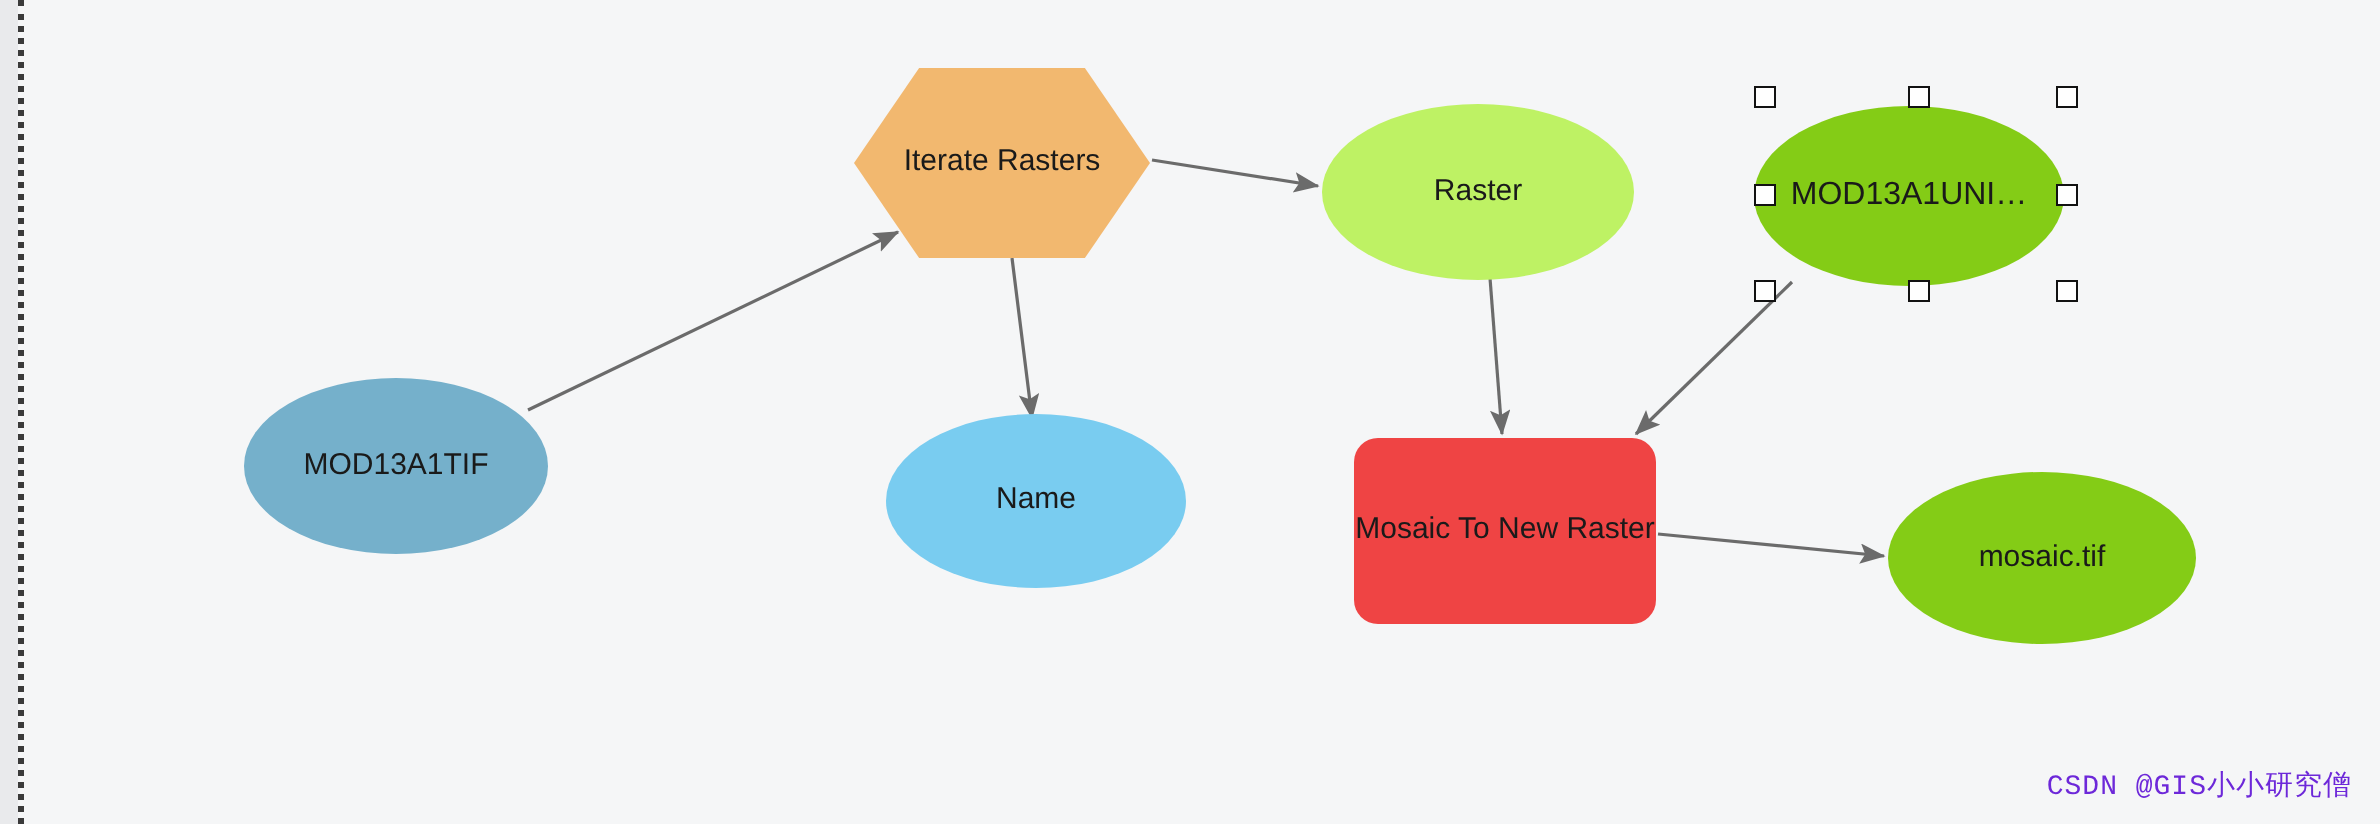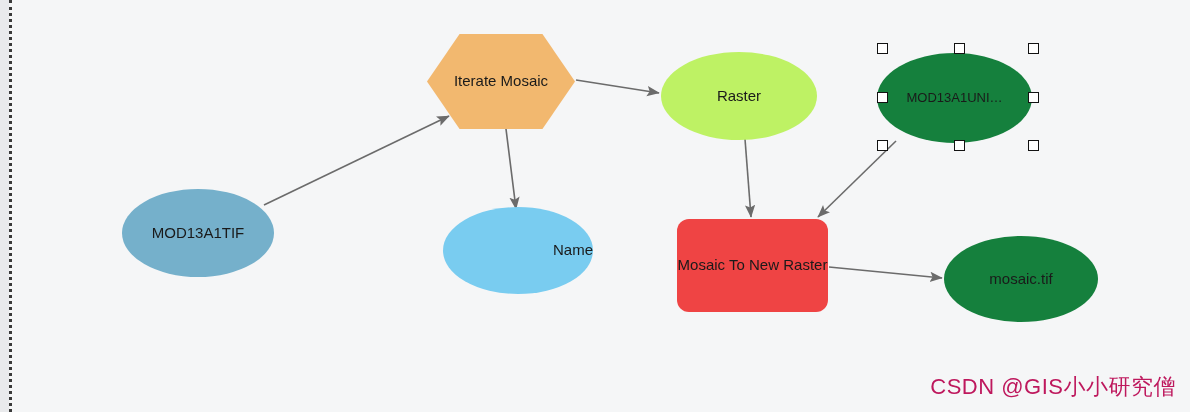--- a/index.html
+++ b/index.html
@@ -58,34 +58,33 @@
   .ellipse { border-radius: 50%; }
 
   .n-mod13a1tif {
     left: 122px; top: 189px; width: 152px; height: 88px;
     background: #75b0cb;
     text-align: center;
   }
   .n-name {
     left: 443px; top: 207px; width: 150px; height: 87px;
     background: #79ccf0;
-    justify-content: flex-end;
   }
   .n-raster {
     left: 661px; top: 52px; width: 156px; height: 88px;
     background: #bef264;
   }
   .n-mosaictif {
     left: 944px; top: 236px; width: 154px; height: 86px;
-    background: #15803d;
+    background: #84cc16;
   }
   .n-mod13a1uni {
     left: 877px; top: 53px; width: 155px; height: 90px;
-    background: #15803d;
-    font-size: 13px;
+    background: #84cc16;
+    font-size: 16px;
     white-space: nowrap;
     text-align: center;
   }
 
   .hexagon {
     left: 427px; top: 34px; width: 148px; height: 95px;
     background: #f2b86f;
     clip-path: polygon(22% 0%, 78% 0%, 100% 50%, 78% 100%, 22% 100%, 0% 50%);
   }
 
@@ -102,24 +101,24 @@
     height: 11px;
     background: #ffffff;
     border: 1.6px solid #121212;
     box-sizing: border-box;
   }
 
   #watermark {
     position: absolute;
     right: 14px;
     bottom: 10px;
-    color: #be185d;
-    font-size: 22px;
+    color: #6d28d9;
+    font-size: 14px;
     letter-spacing: 0.5px;
-    font-family: Liberation Sans, sans-serif;
+    font-family: Liberation Mono, monospace;
     white-space: nowrap;
   }
 </style>
 </head>
 <body>
 
 <div id="canvas">
 
   <div id="left-gutter"></div>
   <div id="left-dotted-border"></div>
@@ -142,21 +141,21 @@
     <line x1="896" y1="141" x2="818" y2="217" stroke="#6b6b6b" stroke-width="1.6" marker-end="url(#arrowhead)"></line>
 
     <line x1="829" y1="267" x2="942" y2="278" stroke="#6b6b6b" stroke-width="1.6" marker-end="url(#arrowhead)"></line>
   </svg>
 
   <div class="node ellipse n-mod13a1tif">
     <span class="node-label">MOD13A1TIF</span>
   </div>
 
   <div class="node hexagon">
-    <span class="node-label">Iterate Mosaic</span>
+    <span class="node-label">Iterate Rasters</span>
   </div>
 
   <div class="node ellipse n-name">
     <span class="node-label">Name</span>
   </div>
 
   <div class="node ellipse n-raster">
     <span class="node-label">Raster</span>
   </div>
 

